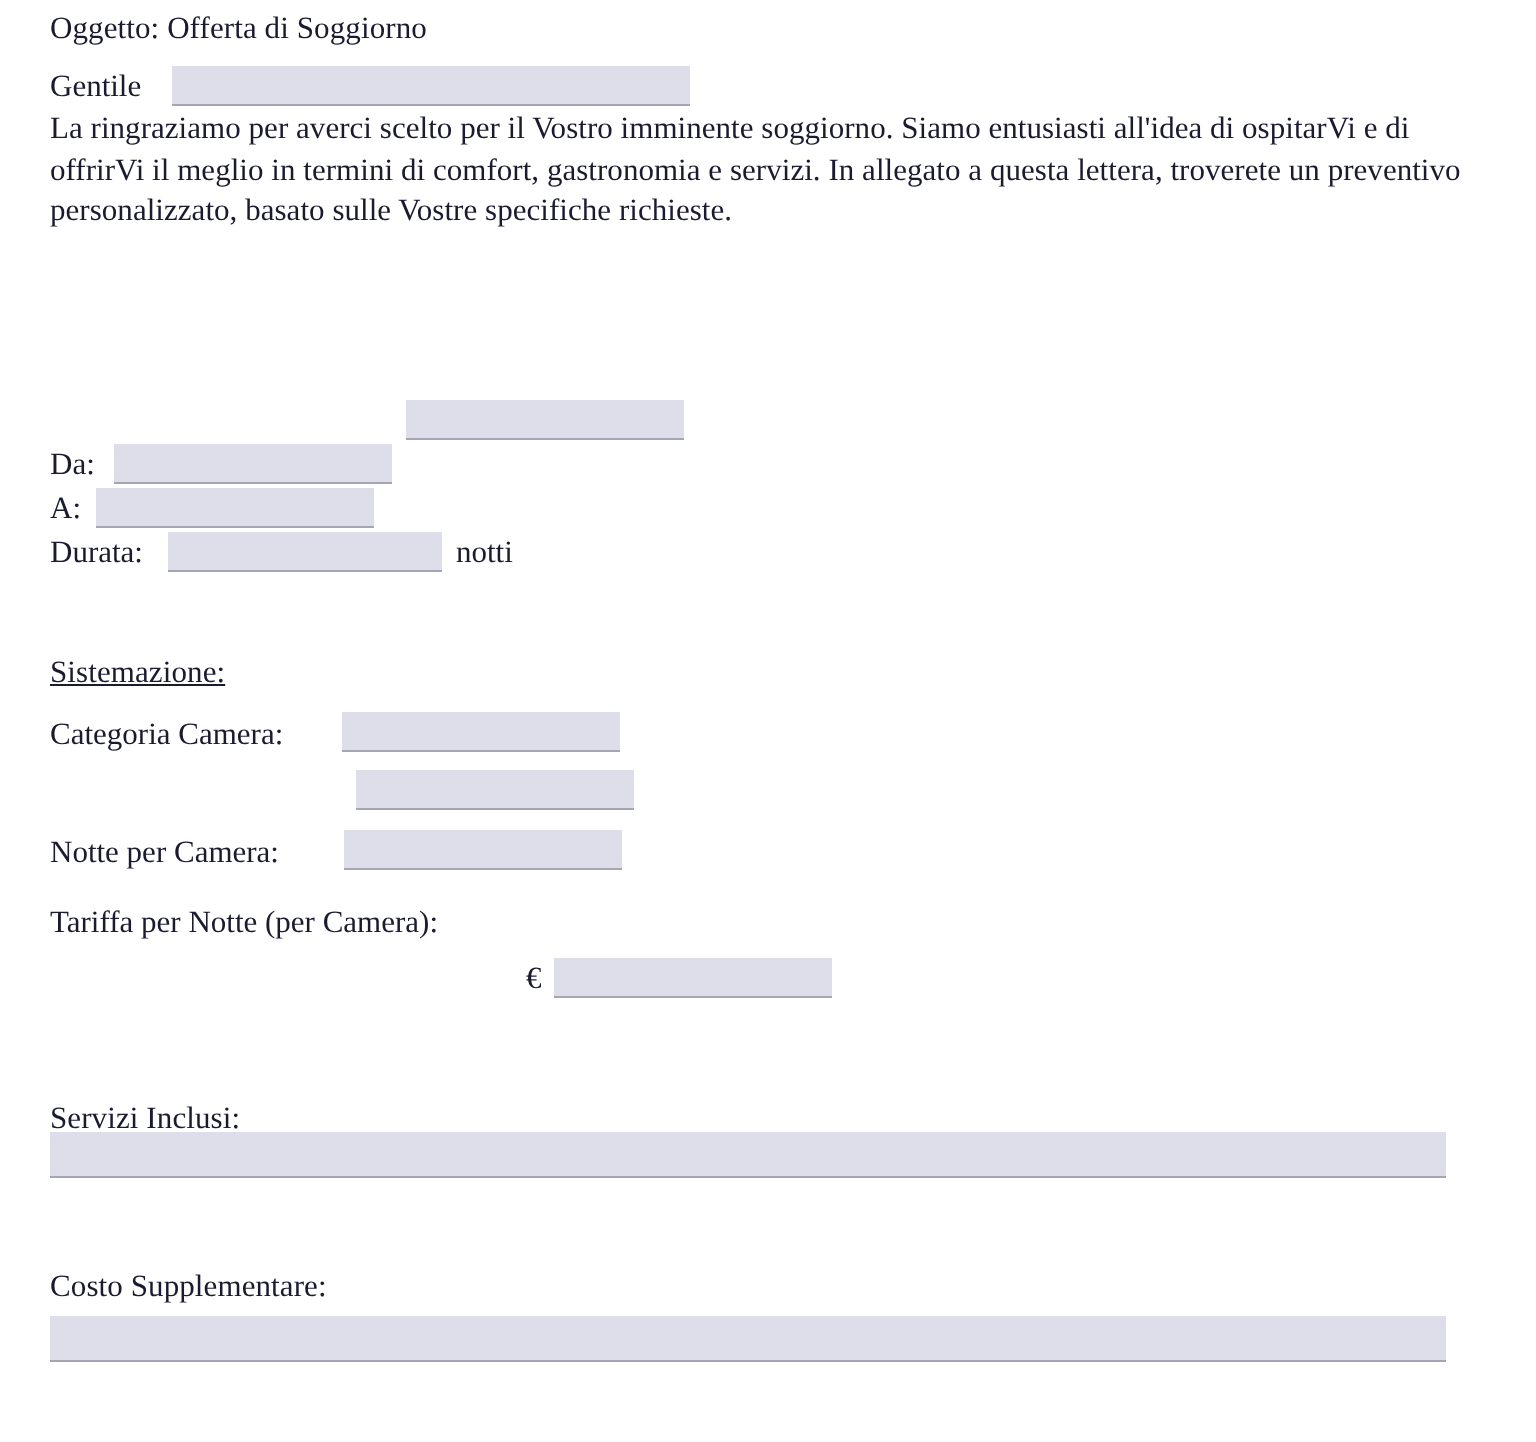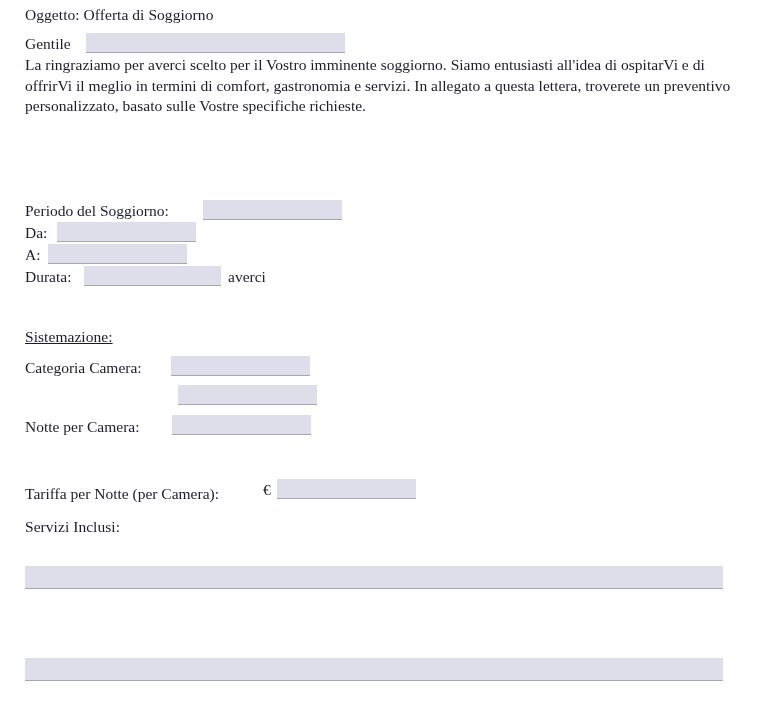--- a/index.html
+++ b/index.html
@@ -85,45 +85,45 @@
 <div class="page">
 
   <div class="line" style="top:6px;">Oggetto: Offerta di Soggiorno</div>
 
   <div class="inline-label" style="left:25px; top:35px;">Gentile</div>
   <input class="field" type="text" style="left: 86px; top: 33px; width: 259px;" value="">
 
   <div class="para" style="top:55px;">La ringraziamo per averci scelto per il Vostro imminente soggiorno. Siamo entusiasti all'idea di ospitarVi e di offrirVi il meglio in termini di comfort, gastronomia e servizi. In allegato a questa lettera, troverete un preventivo personalizzato, basato sulle Vostre specifiche richieste.</div>
 
 
-  <div class="inline-label" style="left:25px; top:202px;">Periodo del Soggiorno:</div>
   <input class="field" type="text" style="left: 203px; top: 200px; width: 139px;" value="">
 
   <div class="inline-label" style="left:25px; top:224px;text-align:right;">Da:</div>
   <input class="field" type="text" style="left: 57px; top: 222px; width: 139px;" value="">
 
   <div class="inline-label" style="left:25px; top:246px;">A:</div>
   <input class="field" type="text" style="left: 48px; top: 244px; width: 139px;" value="">
 
   <div class="inline-label" style="left:25px; top:268px;">Durata:</div>
   <input class="field" type="text" style="left: 84px; top: 266px; width: 137px;" value="">
-  <div class="inline-label" style="left:228px; top:268px;">averci</div>
+  <div class="inline-label" style="left:228px; top:268px;">notti</div>
 
   <div class="line" style="top:328px;text-decoration:underline;">Sistemazione:</div>
 
   <div class="inline-label" style="left:25px; top:359px;">Categoria Camera:</div>
   <input class="field" type="text" style="left: 171px; top: 356px; width: 139px;" value="">
 
   <input class="field" type="text" style="left: 178px; top: 385px; width: 139px;" value="">
 
   <div class="inline-label" style="left:25px; top:418px;">Notte per Camera:</div>
   <input class="field" type="text" style="left: 172px; top: 415px; width: 139px;" value="">
 
-  <div class="inline-label" style="left:25px; top:485px;">Tariffa per Notte (per Camera):</div>
+  <div class="inline-label" style="left:25px; top:453px;">Tariffa per Notte (per Camera):</div>
   <div class="inline-label" style="left:263px; top:481px;">€</div>
   <input class="field" type="text" style="left: 277px; top: 479px; width: 139px;" value="">
 
-  <div class="line" style="top:518px;">Servizi Inclusi:</div>
+  <div class="line" style="top:551px;">Servizi Inclusi:</div>
   <input class="field wide" type="text" style="left: 25px; top: 566px; width: 698px;" value="">
 
+  <div class="line" style="top:635px;">Costo Supplementare:</div>
   <input class="field wide" type="text" style="left: 25px; top: 658px; width: 698px;" value="">
 
 </div>
 
 </body></html>

